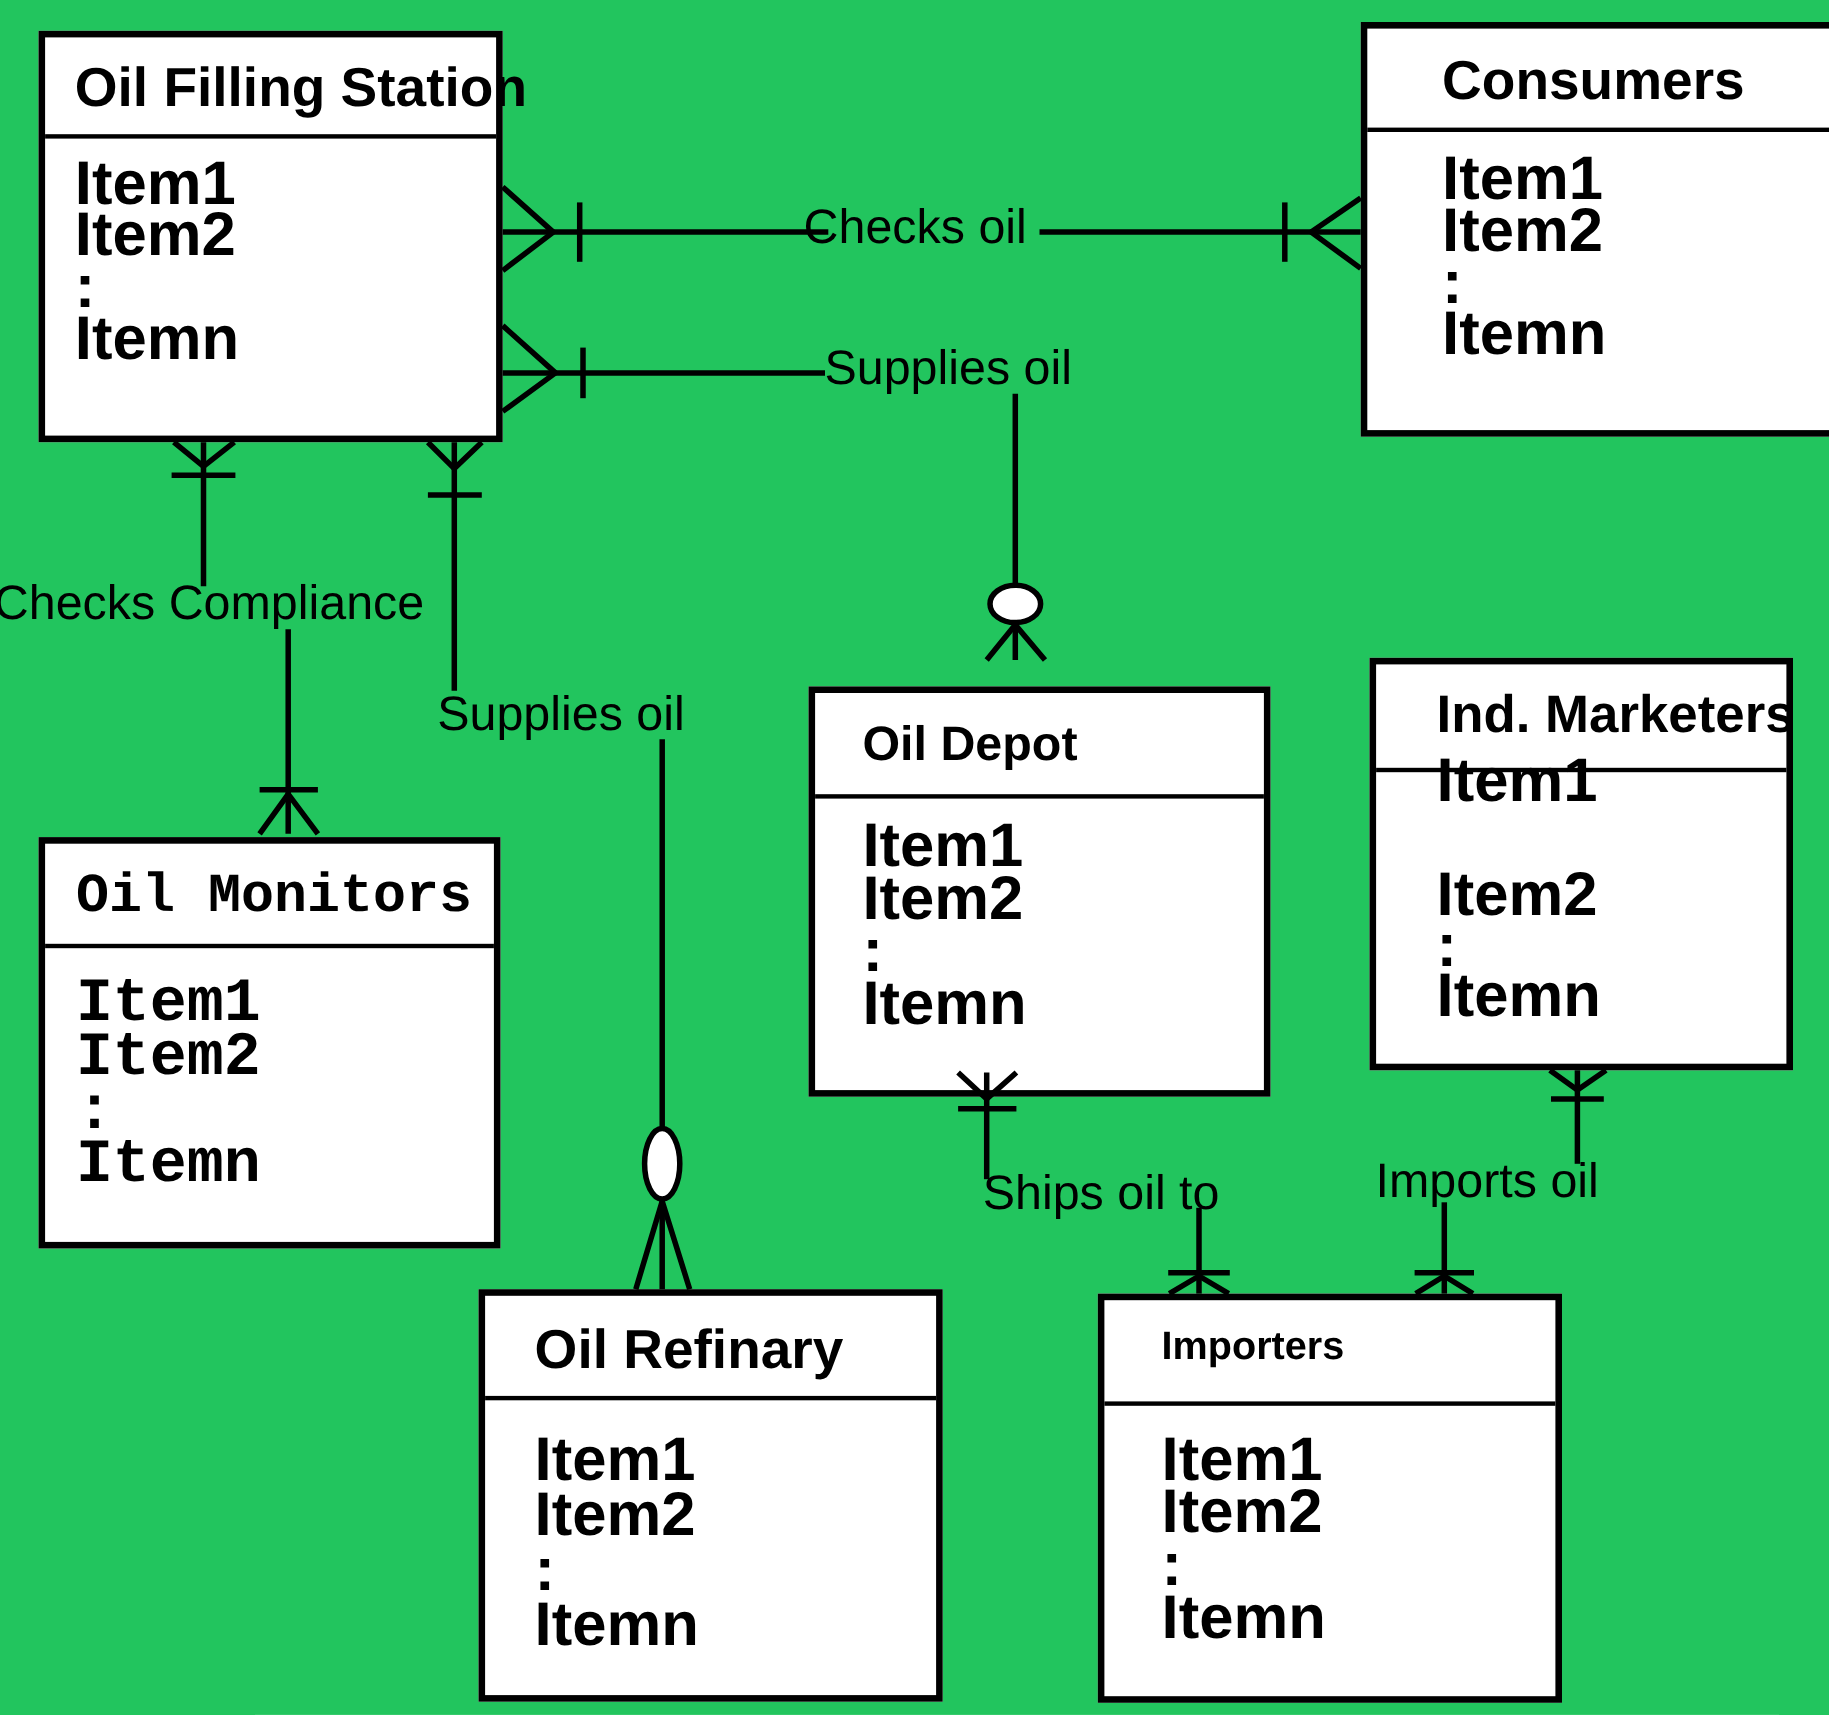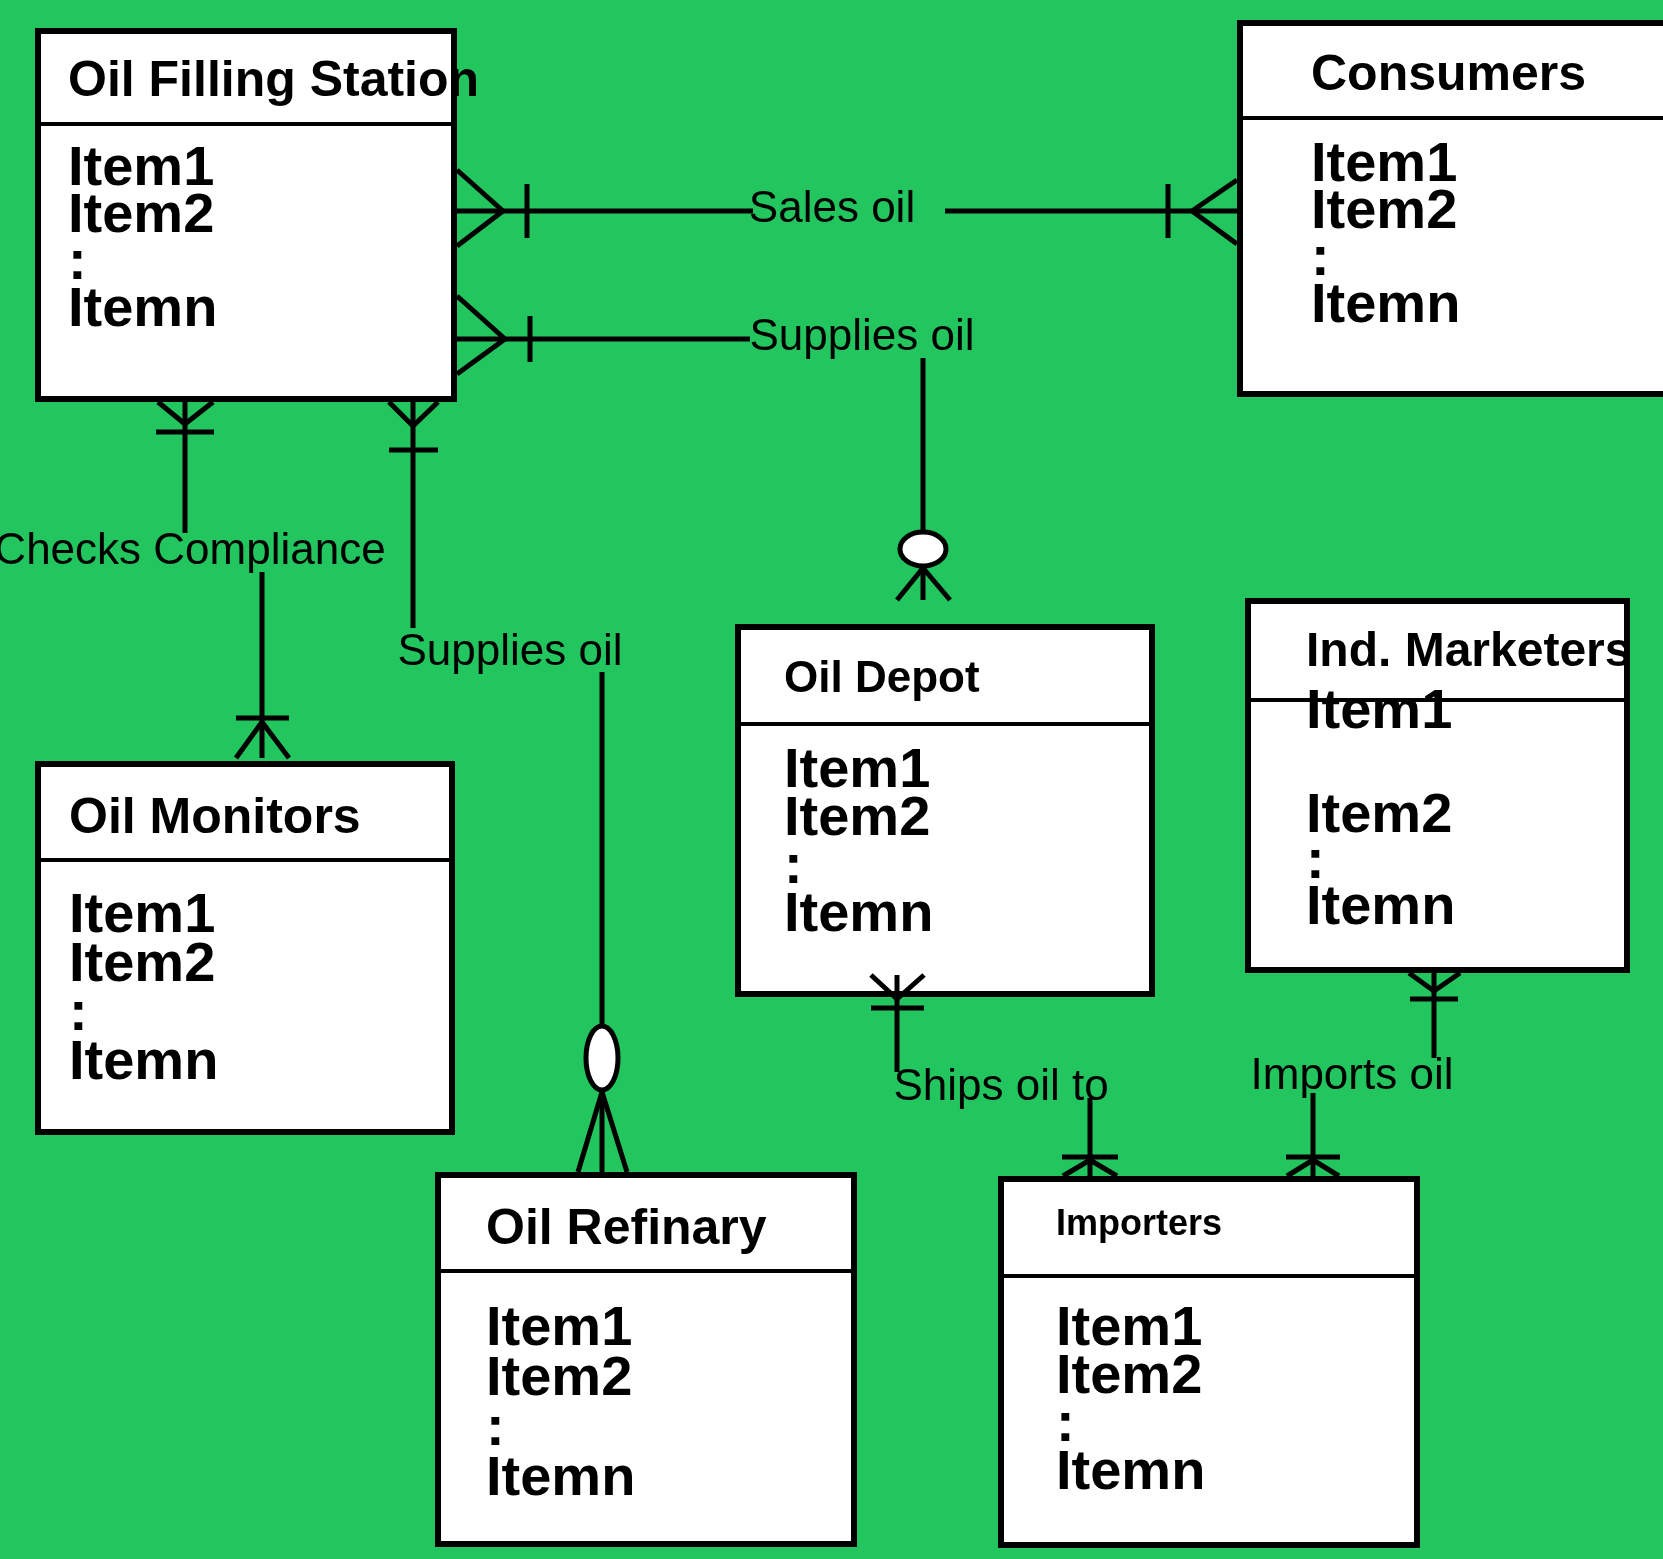--- a/index.html
+++ b/index.html
@@ -67,21 +67,21 @@
   <div class="entity" style="left:1237px; top:20px; width:440px; height:377px;">
     <div class="ehead" style="height:94px; padding:18px 0 0 68px; font-size:50px;">Consumers</div>
     <div class="eitems" style="padding:18px 0 0 68px; line-height:47px;">
       <div>Item1</div>
       <div>Item2</div>
       <div>:</div>
       <div>Itemn</div>
     </div>
   </div>
 
-  <div class="entity" style="left:35px; top:761px; width:420px; height:374px;">
+  <div class="entity" style="left:35px; top:761px; width:420px; height:374px;font-family:Liberation Mono, monospace;">
     <div class="ehead" style="height:95px; padding:20px 0 0 28px; font-size:50px;">Oil Monitors</div>
     <div class="eitems" style="padding:26px 0 0 28px; line-height:49px;">
       <div>Item1</div>
       <div>Item2</div>
       <div>:</div>
       <div>Itemn</div>
     </div>
   </div>
 
   <div class="entity" style="left:735px; top:600px; width:420px; height:373px;margin-top:24px;">
@@ -176,20 +176,20 @@
     <g>
       <path d="M1434 973 V1058"></path>
       <path d="M1434 991 L1409 973 M1434 991 L1460 973"></path>
       <path d="M1410 999 H1458"></path>
       <path d="M1313 1093 V1176"></path>
       <path d="M1286 1157 H1340"></path>
       <path d="M1313 1160 L1287 1176 M1313 1160 L1339 1176"></path>
     </g>
   </svg>
 
-  <div class="rel-label" style="left:832px;  top:207px;">Sales oil</div>
+  <div class="rel-label" style="left:832px;  top:207px;">Checks oil</div>
   <div class="rel-label" style="left:862px;  top:335px;">Supplies oil</div>
   <div class="rel-label" style="left:190px;  top:549px;">Checks Compliance</div>
   <div class="rel-label" style="left:510px;  top:650px;">Supplies oil</div>
   <div class="rel-label" style="left:1001px; top:1085px;">Ships oil to</div>
   <div class="rel-label" style="left:1352px; top:1074px;">Imports oil</div>
 
 </div>
 
 </body></html>

